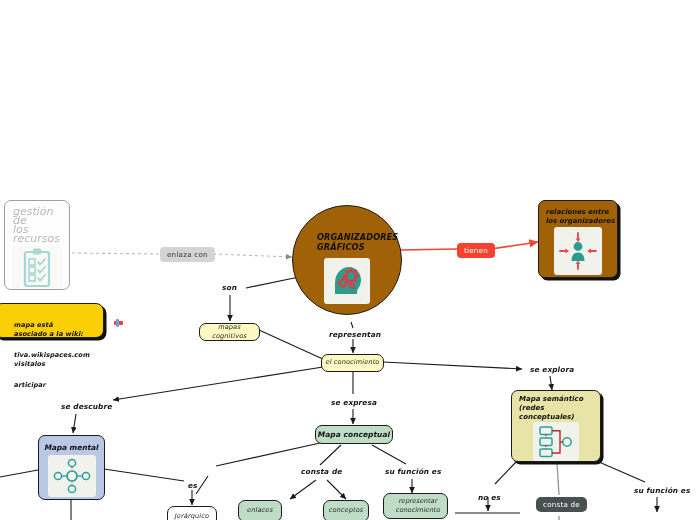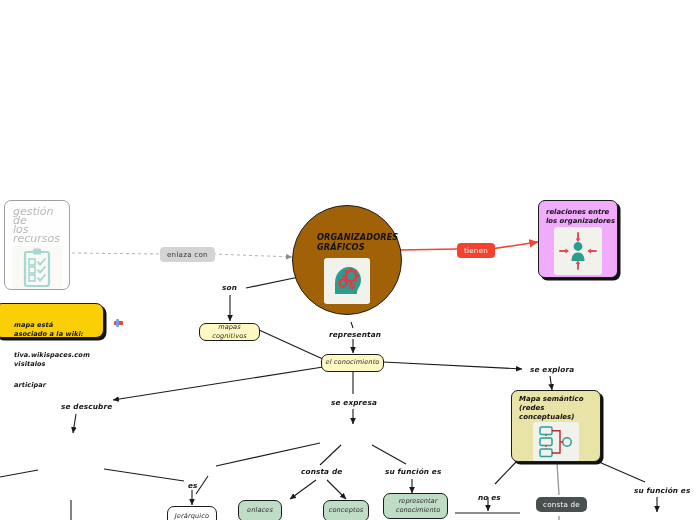--- a/index.html
+++ b/index.html
@@ -83,21 +83,21 @@
   }
   .box.small .lbl {
     font-weight: normal;
     font-style: italic;
     font-size: 6.6px;
     color: #2a2a2a;
   }
 
   .peach  { background: #fef9c3; }
   .green  { background: #bfdcc6; }
-  .yellow { background: #f0abfc; }
+  .yellow { background: #a16207; }
   .khaki  { background: #e8e4a8; }
   .bluegr { background: #b9c8e4; }
   .white  { background: #fefefe; }
 
   .shadow-hard { box-shadow: 2.5px 2.5px 0 0 #111; }
 
   .icobox {
     background: #f1f2ec;
     border-radius: 3px;
     display: flex;
@@ -411,21 +411,45 @@
   </div>
 
   <div class="elabel" style="left:331px; top:398px;">
     <span>se expresa</span>
   </div>
 
   <div class="elabel" style="left:530px; top:365px;">
     <span>se explora</span>
   </div>
 
-
+  <div class="node box bluegr" style="left:38px; top:435px; width:67px; height:65px;">
+    <div style="font-style:italic;font-weight:bold;font-size:7.4px;color:#111;
+                margin-top:4px;">Mapa mental</div>
+    <div class="icobox" style="width:48px;height:42px;margin-top:3px;">
+      <svg width="42" height="36" viewBox="0 0 42 36">
+        <circle cx="21" cy="18" r="5" fill="none" stroke="#2aa198" stroke-width="1.7"></circle>
+        <circle cx="21" cy="5" r="3.6" fill="none" stroke="#2aa198" stroke-width="1.5"></circle>
+        <circle cx="21" cy="31" r="3.6" fill="none" stroke="#2aa198" stroke-width="1.5"></circle>
+        <circle cx="7" cy="18" r="3.6" fill="none" stroke="#2aa198" stroke-width="1.5"></circle>
+        <circle cx="35" cy="18" r="3.6" fill="none" stroke="#2aa198" stroke-width="1.5"></circle>
+        <g stroke="#e05b63" stroke-width="1.3" stroke-dasharray="1.6,1.6">
+          <path d="M21,9 L21,13"></path>
+            <path d="M21,23 L21,27"></path>
+        </g>
+        <g stroke="#2aa198" stroke-width="1.3">
+          <path d="M11,18 L16,18"></path>
+            <path d="M26,18 L31,18"></path>
+        </g>
+      </svg>
+    </div>
+  </div>
+
+  <div class="node box green" style="left:315px; top:425px; width:78px; height:19px;">
+    <span class="lbl">Mapa conceptual</span>
+  </div>
 
   <div class="node box khaki shadow-hard" style="left:511px; top:390px; width:90px; height:72px;">
     <div style="font-style:italic;font-weight:bold;font-size:7px;line-height:8.8px;
                 color:#111;width:100%;padding:4px 0 0 7px;box-sizing:border-box;text-align:left;">
       <span>Mapa semántico</span><br>
       <span>(redes conceptuales)</span>
     </div>
     <div class="icobox" style="width:46px;height:42px;margin-top:1px;">
       <svg width="40" height="36" viewBox="0 0 40 36">
         <rect x="4" y="3" width="12" height="7.5" rx="1.6" fill="none" stroke="#2aa198" stroke-width="1.5"></rect>

